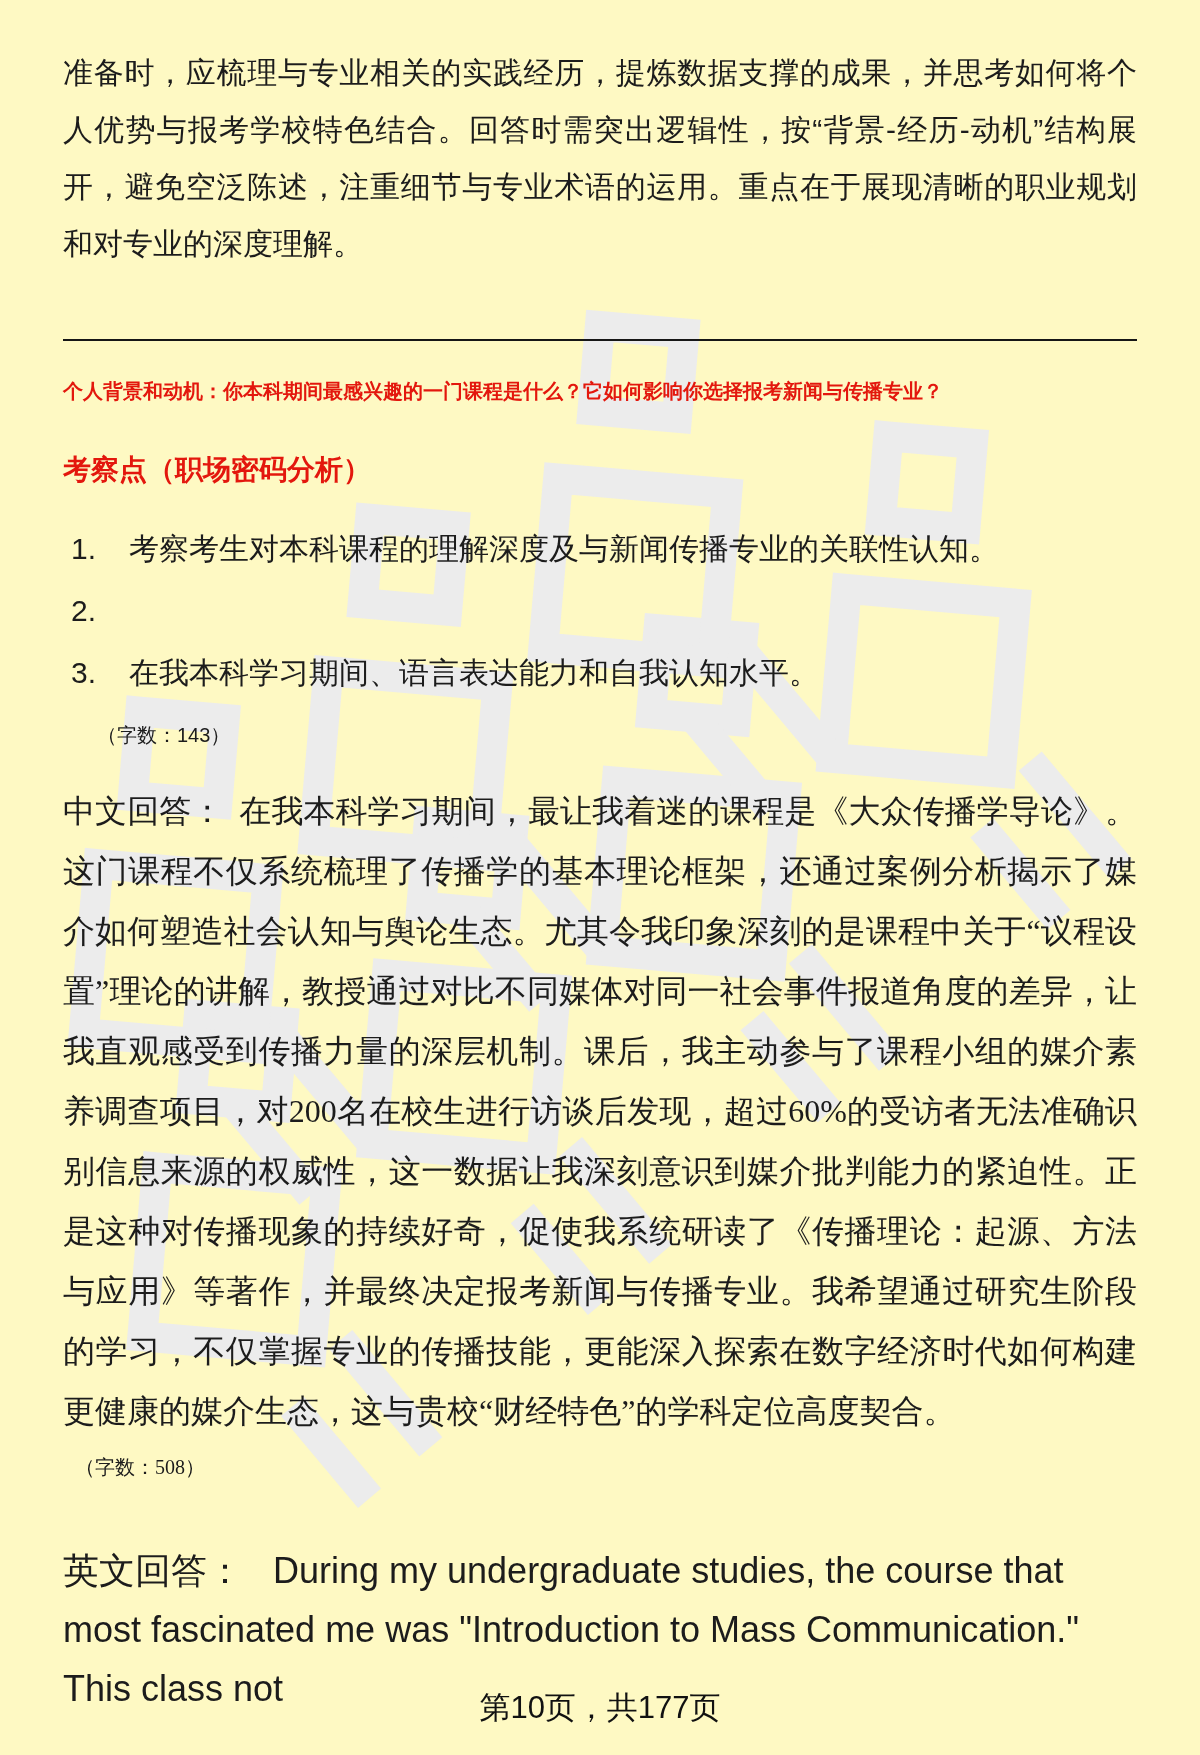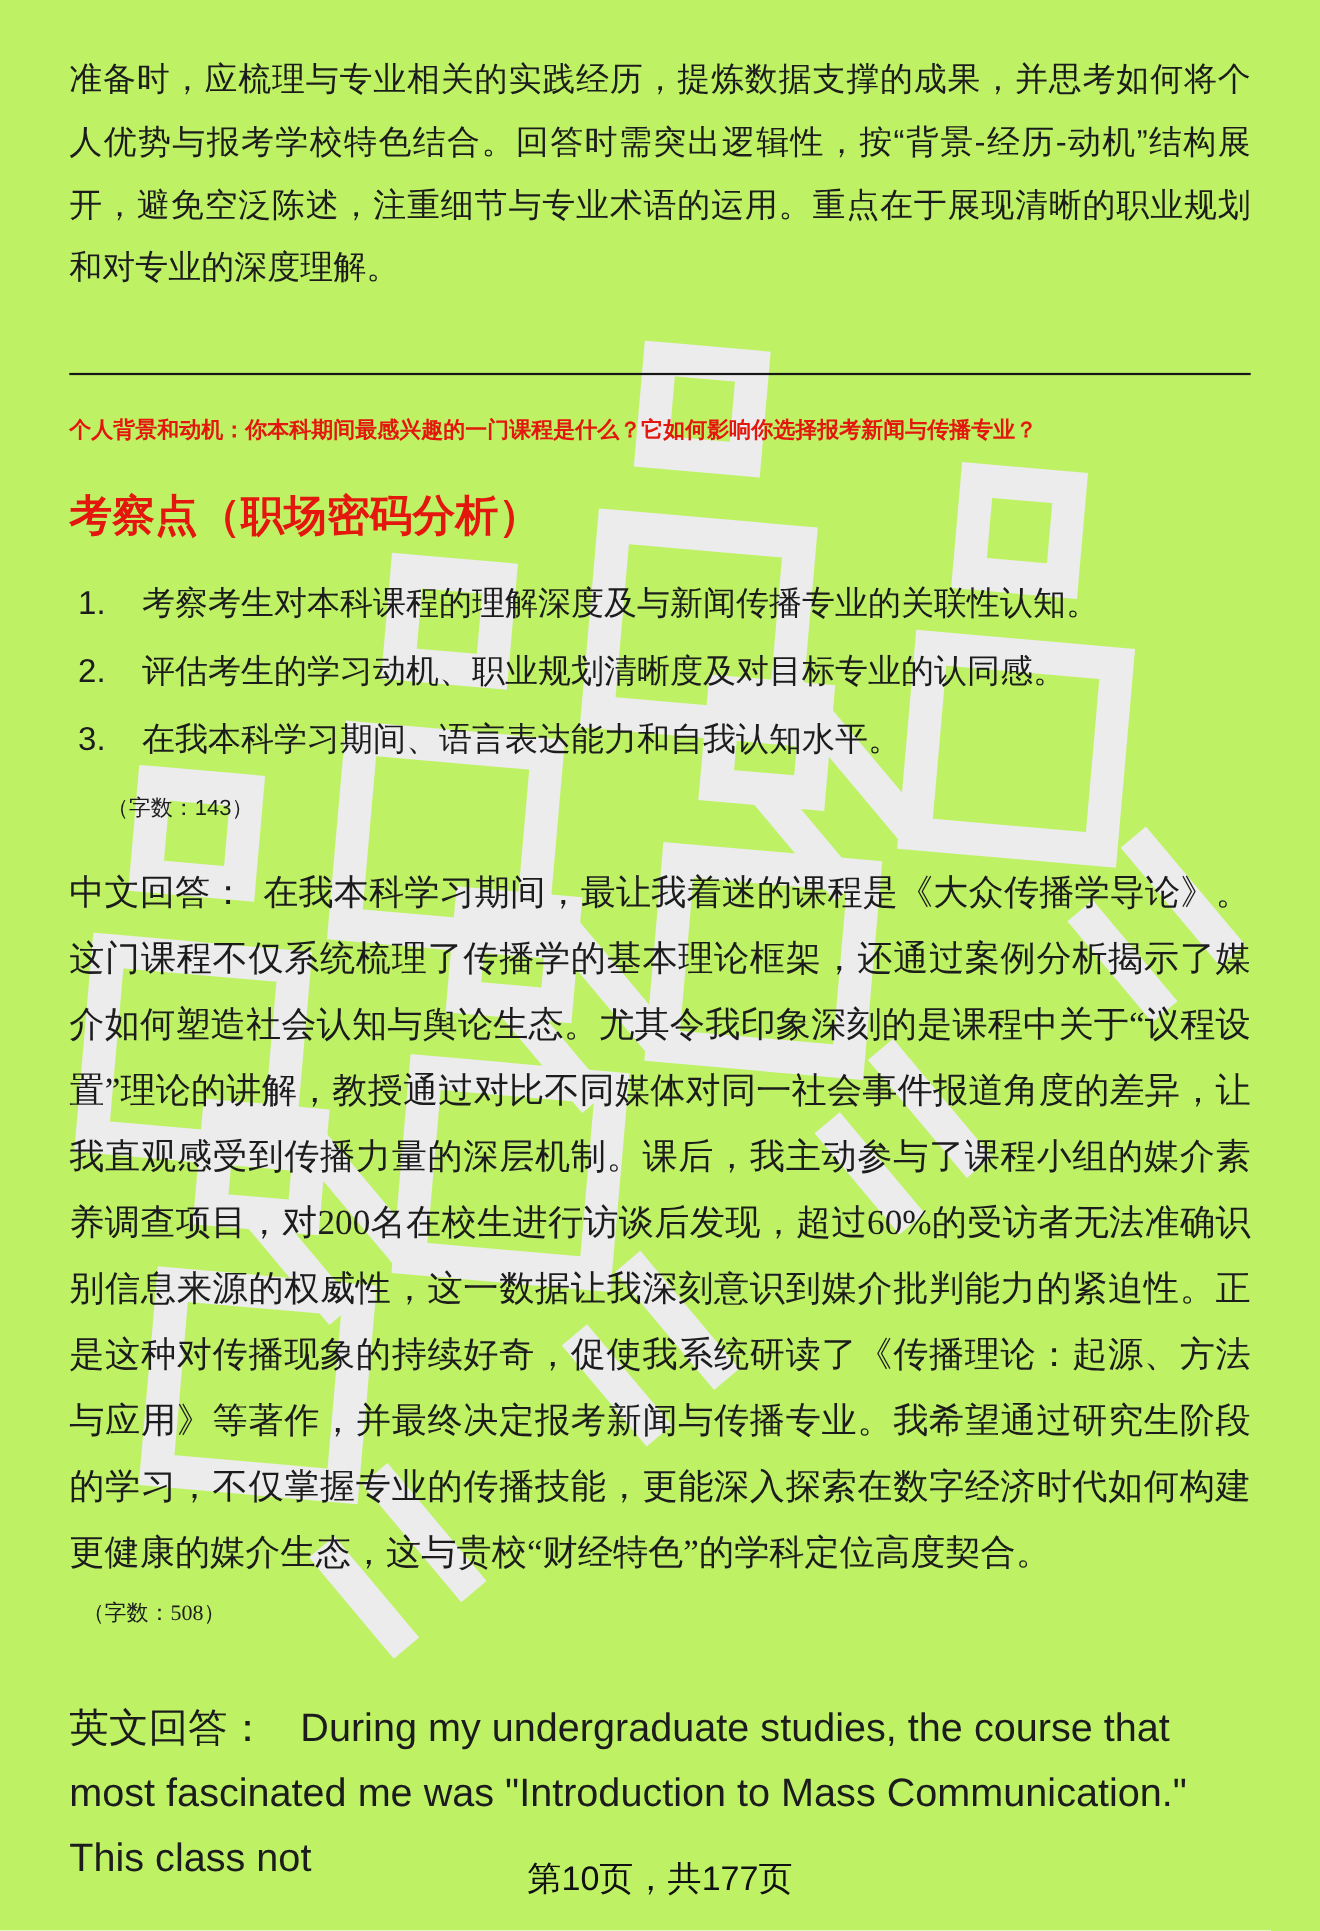--- a/index.html
+++ b/index.html
@@ -1,19 +1,19 @@
 <!DOCTYPE html>
 <html><head>
 <meta charset="utf-8">
 <style>
   html,body { margin:0; padding:0; background:#ffffff; }
   .page {
     position:relative;
     width:1200px; height:1755px;
-    background:#bef264;
+    background:#fef9c3;
     overflow:hidden;
     font-family:"Liberation Sans","DejaVu Sans",sans-serif;
     color:#1c1c1c;
   }
   .watermark {
     position:absolute; left:0; top:0; width:1200px; height:1755px;
     z-index:0; pointer-events:none;
   }
   .content {
     position:absolute; left:63px; top:0; width:1074px; z-index:1;
@@ -27,21 +27,21 @@
   .divider {
     margin:67px 0 0 0; border:none; border-top:2px solid #161616; height:0;
   }
   .question {
     margin-top:28px;
     font-size:20px; font-weight:bold; line-height:44px;
     text-align:justify; text-justify:inter-ideograph;
   }
   .analysis {
     margin-top:38px;
-    font-size:39px; font-weight:bold; line-height:38px;
+    font-size:28px; font-weight:bold; line-height:38px;
   }
   .points { margin-top:40px; list-style:none; padding-left:8px; }
   .points li {
     display:flex; align-items:baseline;
     font-size:30px; line-height:40px; margin-bottom:22px;
   }
   .points .num { width:30px; flex:0 0 auto; }
   .points .txt { margin-left:28px; }
   .wordcount {
     font-size:20px; line-height:40px;
@@ -100,21 +100,20 @@
 
     <h3 class="analysis" style="color: rgb(227, 23, 13);">考察点（职场密码分析）</h3>
 
     <ol class="points">
       <li>
         <span class="num">1.</span>
         <span class="txt">考察考生对本科课程的理解深度及与新闻传播专业的关联性认知。</span>
       </li>
       <li>
         <span class="num">2.</span>
-        <span class="txt">评估考生的学习动机、职业规划清晰度及对目标专业的认同感。</span>
       </li>
       <li>
         <span class="num">3.</span>
         <span class="txt">在我本科学习期间、语言表达能力和自我认知水平。</span>
       </li>
     </ol>
 
     <p class="wordcount wc1">（字数：143）</p>
 
     <p class="answer">

